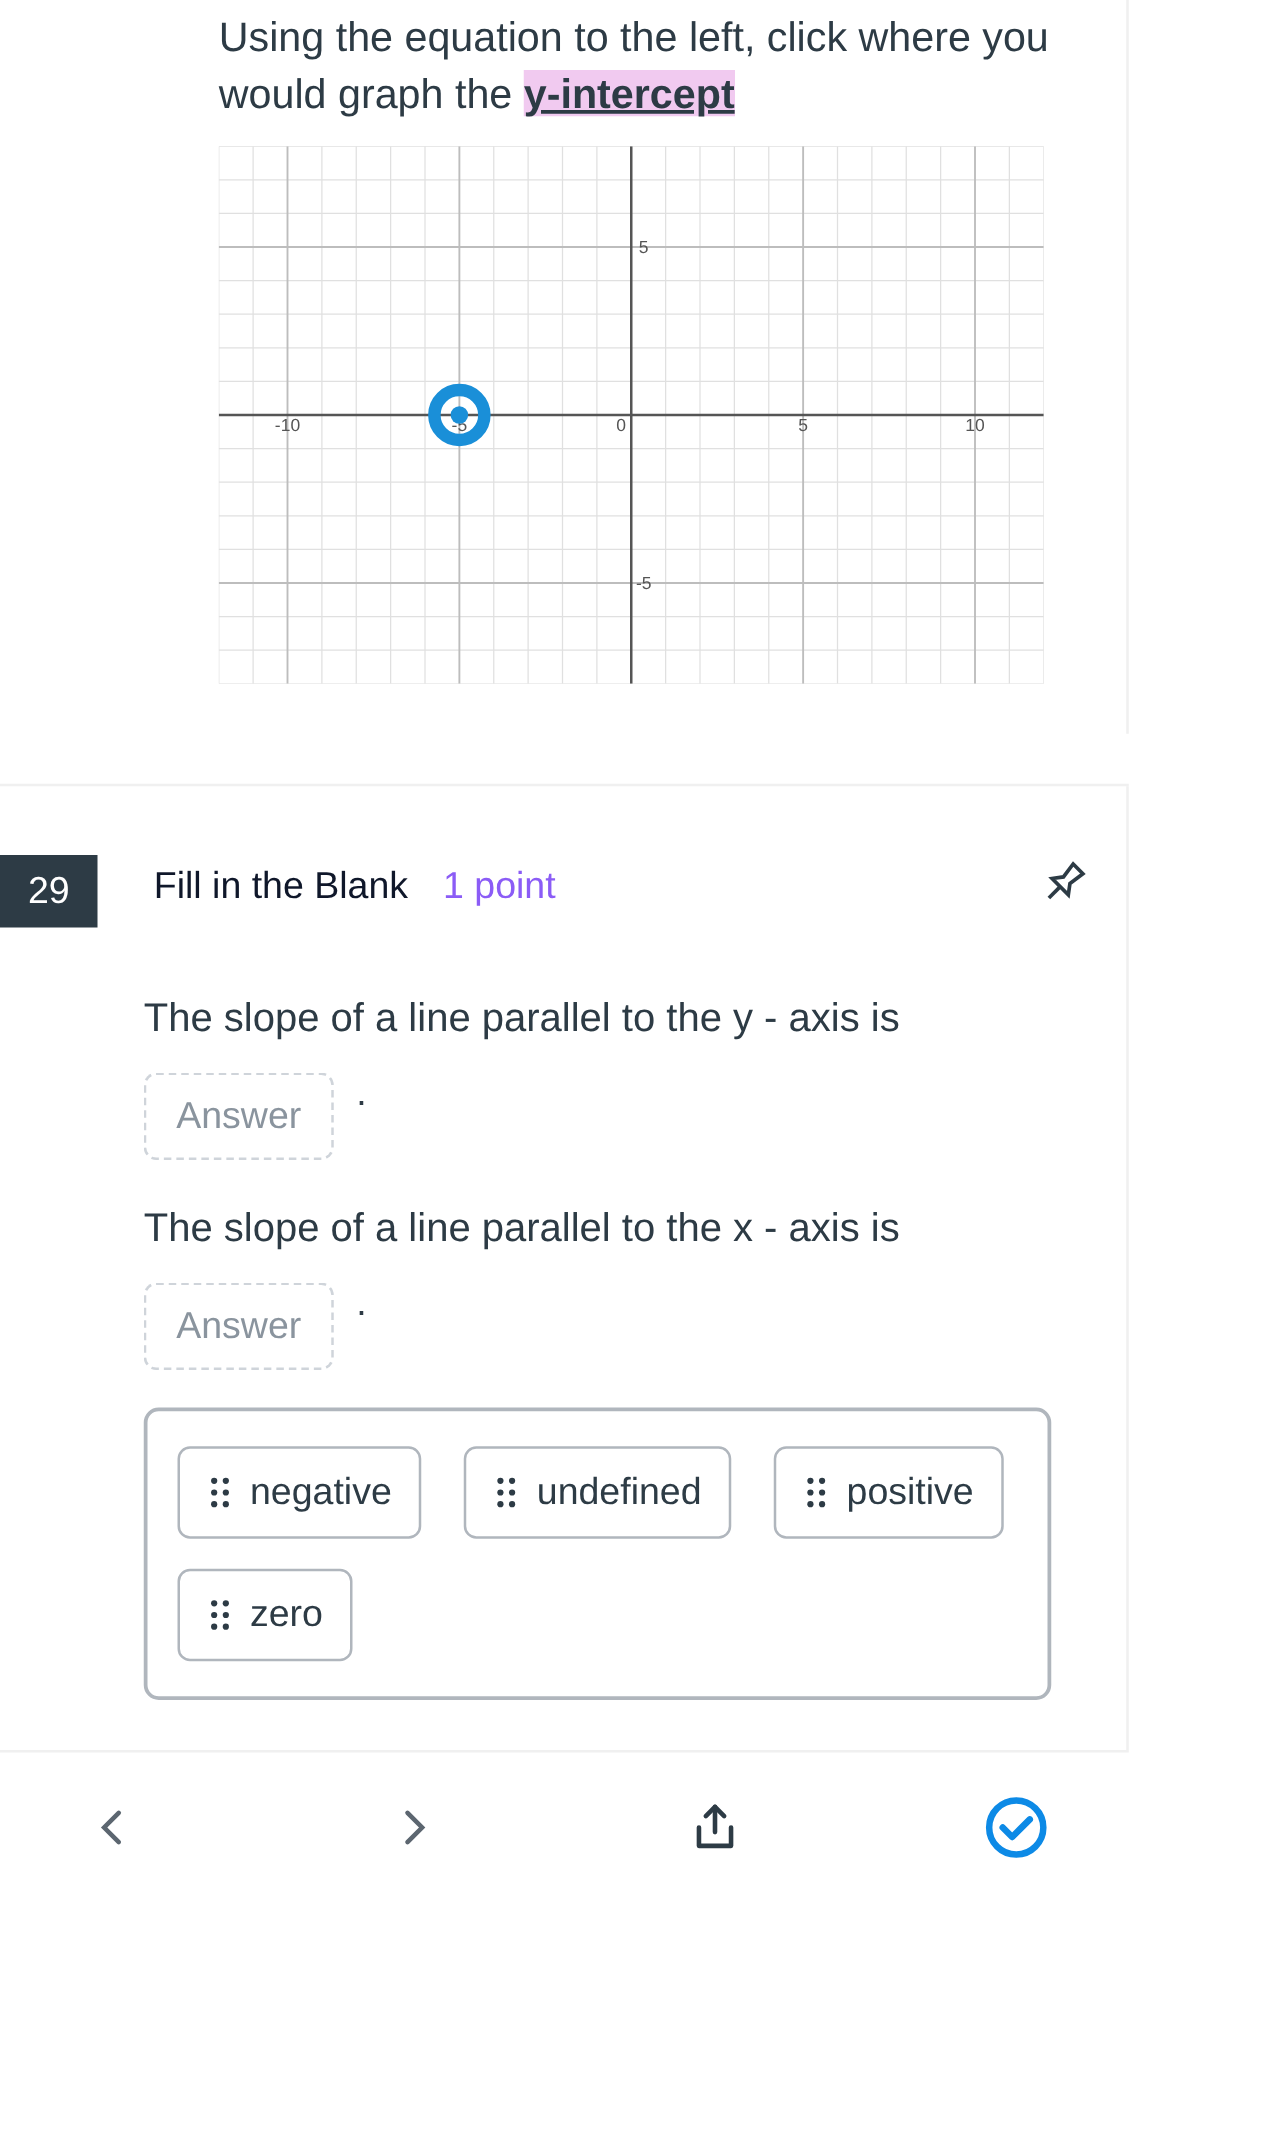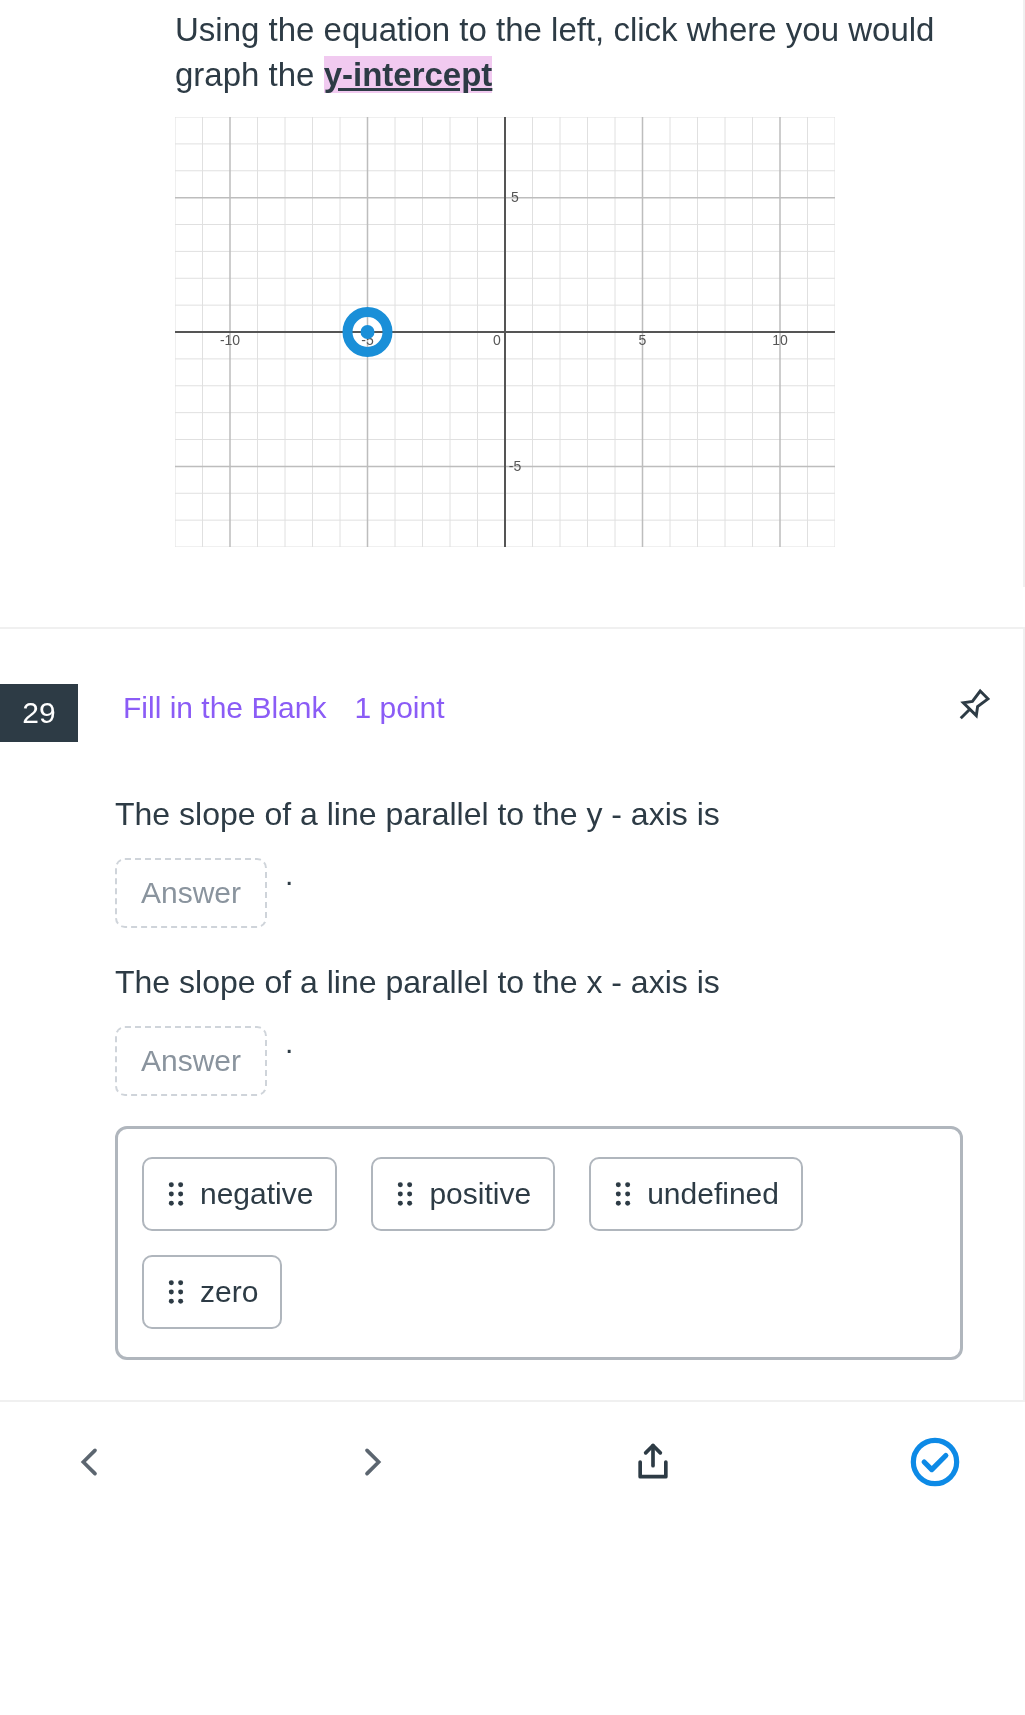--- a/index.html
+++ b/index.html
@@ -1,33 +1,33 @@
 <!DOCTYPE html>
 <html><head>
 <meta charset="utf-8">
 <style>
   * { box-sizing: border-box; margin: 0; padding: 0; }
   html, body { width: 1025px; font-family: -apple-system, BlinkMacSystemFont, "Segoe UI", Helvetica, Arial, sans-serif; color: #2d3b45; background: #fff; }
-  .page { width: 1025px; }
+  .page { width: 903px; }
   .section-top { padding: 0 0 40px 0; border-right: 2px solid #f0f0f0; }
   .prompt { font-size: 33px; line-height: 1.35; padding: 8px 60px 20px 175px; color: #2d3b45; font-weight: 500; }
   .highlight { background: #f1caf0; text-decoration: underline; font-weight: 600; }
   .chart-wrap { margin-left: 175px; width: 660px; height: 430px; position: relative; }
   svg.grid { display: block; }
   .grid-minor { stroke: #e0e0e0; stroke-width: 1; }
   .grid-major { stroke: #bdbdbd; stroke-width: 1.5; }
   .axis { stroke: #555; stroke-width: 2; }
   .tick-label { font-size: 14px; fill: #555; text-anchor: middle; font-family: Arial, sans-serif; }
   .point-outer { fill: none; stroke: #1a8fd8; stroke-width: 10; }
   .point-inner { fill: #1a8fd8; }
   .divider { height: 2px; background: #f0f0f0; margin: 40px 0 0 0; }
   .q-row { display: flex; align-items: flex-start; padding: 55px 30px 30px 0; border-right: 2px solid #f0f0f0; }
   .q-num { background: #2d3b45; color: #fff; font-size: 30px; font-weight: 400; padding: 12px 18px; min-width: 78px; text-align: center; }
   .q-meta { display: flex; align-items: center; gap: 28px; margin-left: 45px; flex: 1; }
-  .q-type { font-size: 30px; color: #8b5cf6; }
+  .q-type { font-size: 30px; color: #0f172a; }
   .q-points { font-size: 30px; color: #8b5cf6; }
   .pin-icon { margin-left: auto; transform: rotate(45deg); }
   .q-body { padding: 18px 60px 40px 115px; border-right: 2px solid #f0f0f0; }
   .q-text { font-size: 32px; line-height: 1.5; color: #2d3b45; margin-bottom: 20px; }
   .answer-row { display: flex; align-items: flex-start; gap: 12px; margin-bottom: 30px; }
   .drop-target { border: 2.5px dashed #cfd4da; border-radius: 10px; padding: 16px 24px; font-size: 30px; color: #8a949e; background: #fff; }
   .period { font-size: 30px; color: #2d3b45; margin-left: 6px; }
   .drag-bank { border: 3px solid #b0b6bd; border-radius: 12px; padding: 28px 24px; display: flex; flex-wrap: wrap; gap: 24px 34px; margin-top: 10px; }
   .drag-item { border: 2.5px solid #b0b6bd; border-radius: 10px; padding: 18px 22px; display: flex; align-items: center; gap: 14px; font-size: 30px; color: #2d3b45; background: #fff; cursor: grab; text-align: center; }
   .grip { display: inline-block; }
@@ -165,34 +165,34 @@
         <span class="grip">
           <svg width="20" height="28" viewBox="0 0 12 18">
               <circle cx="3" cy="3" r="1.6" fill="#2d3b45"></circle>
               <circle cx="9" cy="3" r="1.6" fill="#2d3b45"></circle>
               <circle cx="3" cy="9" r="1.6" fill="#2d3b45"></circle>
               <circle cx="9" cy="9" r="1.6" fill="#2d3b45"></circle>
               <circle cx="3" cy="15" r="1.6" fill="#2d3b45"></circle>
               <circle cx="9" cy="15" r="1.6" fill="#2d3b45"></circle>
             </svg>
         </span>
+        <span>undefined</span>
+      </div>
+      <div class="drag-item">
+        <span class="grip">
+          <svg width="20" height="28" viewBox="0 0 12 18">
+              <circle cx="3" cy="3" r="1.6" fill="#2d3b45"></circle>
+              <circle cx="9" cy="3" r="1.6" fill="#2d3b45"></circle>
+              <circle cx="3" cy="9" r="1.6" fill="#2d3b45"></circle>
+              <circle cx="9" cy="9" r="1.6" fill="#2d3b45"></circle>
+              <circle cx="3" cy="15" r="1.6" fill="#2d3b45"></circle>
+              <circle cx="9" cy="15" r="1.6" fill="#2d3b45"></circle>
+            </svg>
+        </span>
         <span>positive</span>
-      </div>
-      <div class="drag-item">
-        <span class="grip">
-          <svg width="20" height="28" viewBox="0 0 12 18">
-              <circle cx="3" cy="3" r="1.6" fill="#2d3b45"></circle>
-              <circle cx="9" cy="3" r="1.6" fill="#2d3b45"></circle>
-              <circle cx="3" cy="9" r="1.6" fill="#2d3b45"></circle>
-              <circle cx="9" cy="9" r="1.6" fill="#2d3b45"></circle>
-              <circle cx="3" cy="15" r="1.6" fill="#2d3b45"></circle>
-              <circle cx="9" cy="15" r="1.6" fill="#2d3b45"></circle>
-            </svg>
-        </span>
-        <span>undefined</span>
       </div>
       <div class="drag-item">
         <span class="grip">
           <svg width="20" height="28" viewBox="0 0 12 18">
               <circle cx="3" cy="3" r="1.6" fill="#2d3b45"></circle>
               <circle cx="9" cy="3" r="1.6" fill="#2d3b45"></circle>
               <circle cx="3" cy="9" r="1.6" fill="#2d3b45"></circle>
               <circle cx="9" cy="9" r="1.6" fill="#2d3b45"></circle>
               <circle cx="3" cy="15" r="1.6" fill="#2d3b45"></circle>
               <circle cx="9" cy="15" r="1.6" fill="#2d3b45"></circle>

